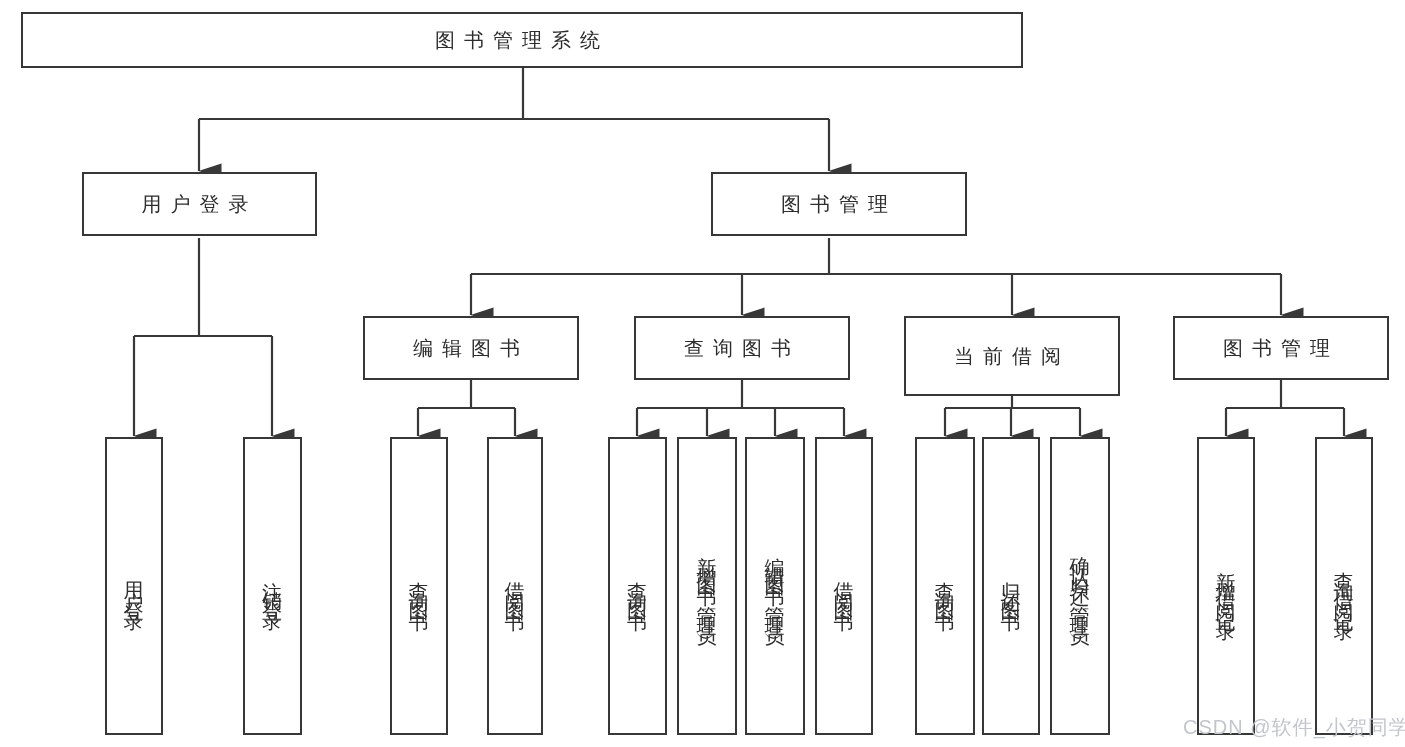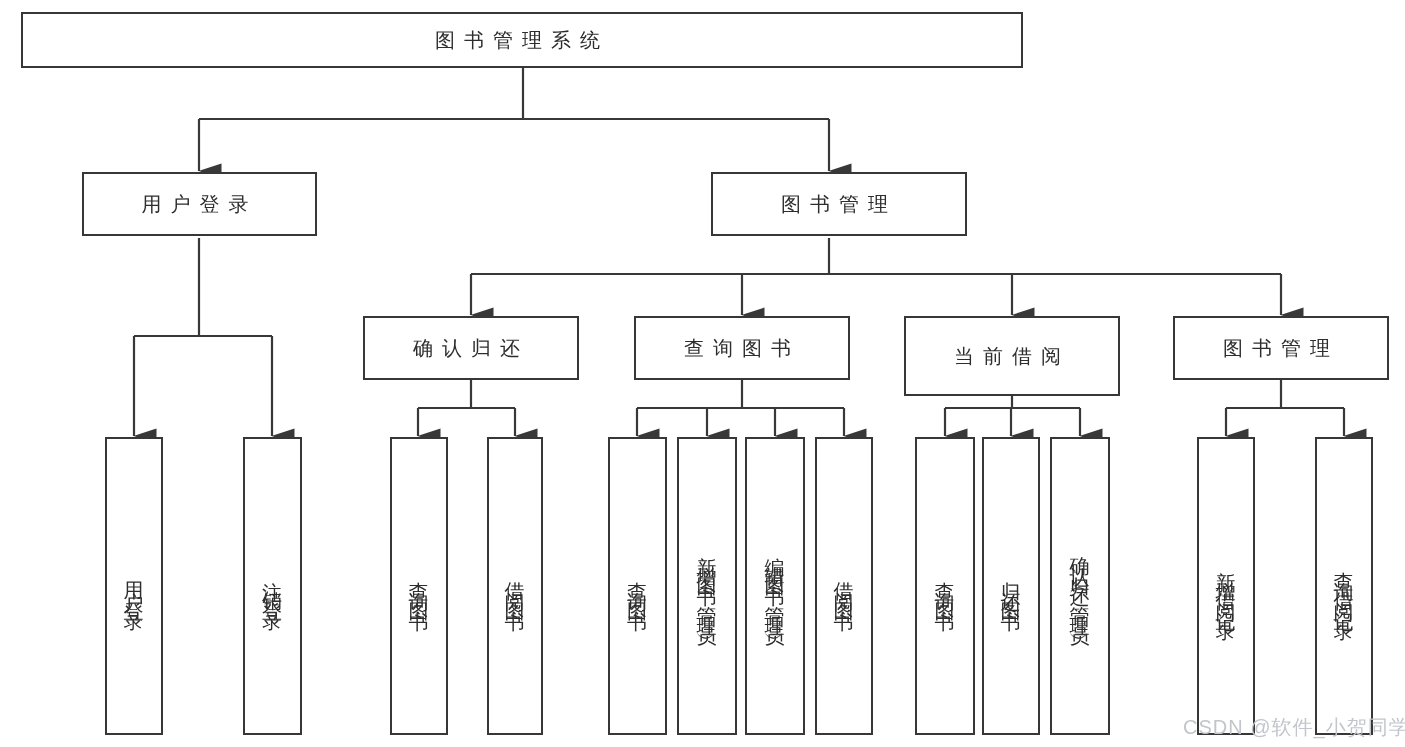--- a/index.html
+++ b/index.html
@@ -90,21 +90,21 @@
       <path class="ar" marker-end="url(#ah)" d="M1226 408 V436"></path>
       <path class="ar" marker-end="url(#ah)" d="M1344 408 V436"></path>
     </g>
   </svg>
 
   <div class="box h" style="left:21px;top:12px;width:1002px;height:56px">图书管理系统</div>
 
   <div class="box h" style="left:82px;top:172px;width:235px;height:64px">用户登录</div>
   <div class="box h" style="left:711px;top:172px;width:256px;height:64px">图书管理</div>
 
-  <div class="box h" style="left:363px;top:316px;width:216px;height:64px">确认归还</div>
+  <div class="box h" style="left:363px;top:316px;width:216px;height:64px">编辑图书</div>
   <div class="box h" style="left:634px;top:316px;width:216px;height:64px">查询图书</div>
   <div class="box h" style="left:904px;top:316px;width:216px;height:80px">当前借阅</div>
   <div class="box h" style="left:1173px;top:316px;width:216px;height:64px">图书管理</div>
 
   <div class="box v" style="left:105px;top:437px;width:58px;height:298px">用户登录</div>
   <div class="box v" style="left:243px;top:437px;width:59px;height:298px">注销登录</div>
 
   <div class="box v" style="left:390px;top:437px;width:58px;height:298px">查询图书</div>
   <div class="box v" style="left:487px;top:437px;width:56px;height:298px">借阅图书</div>
 

